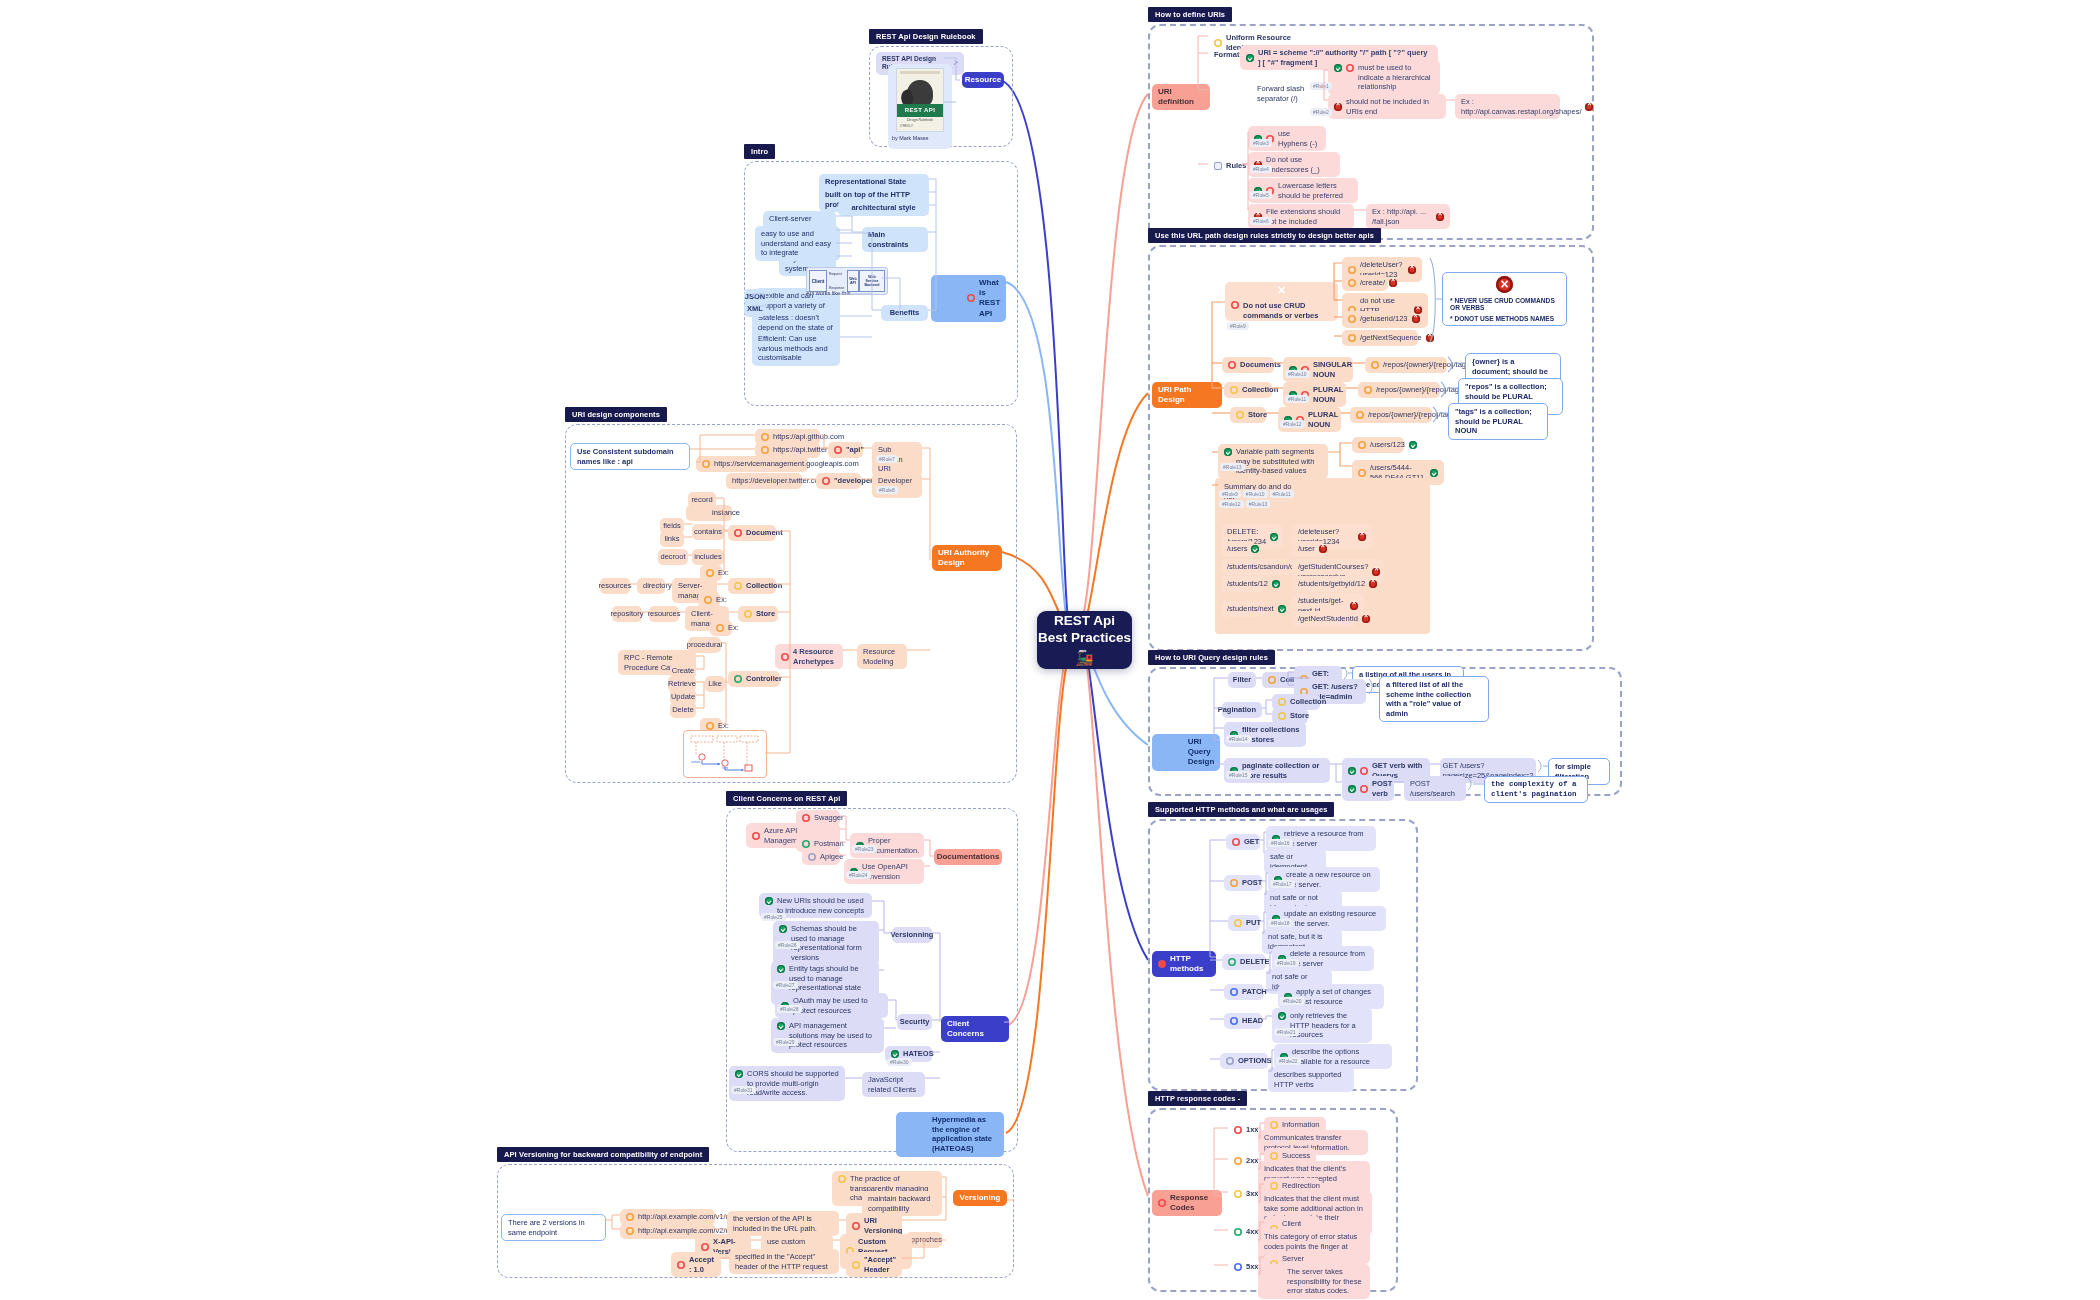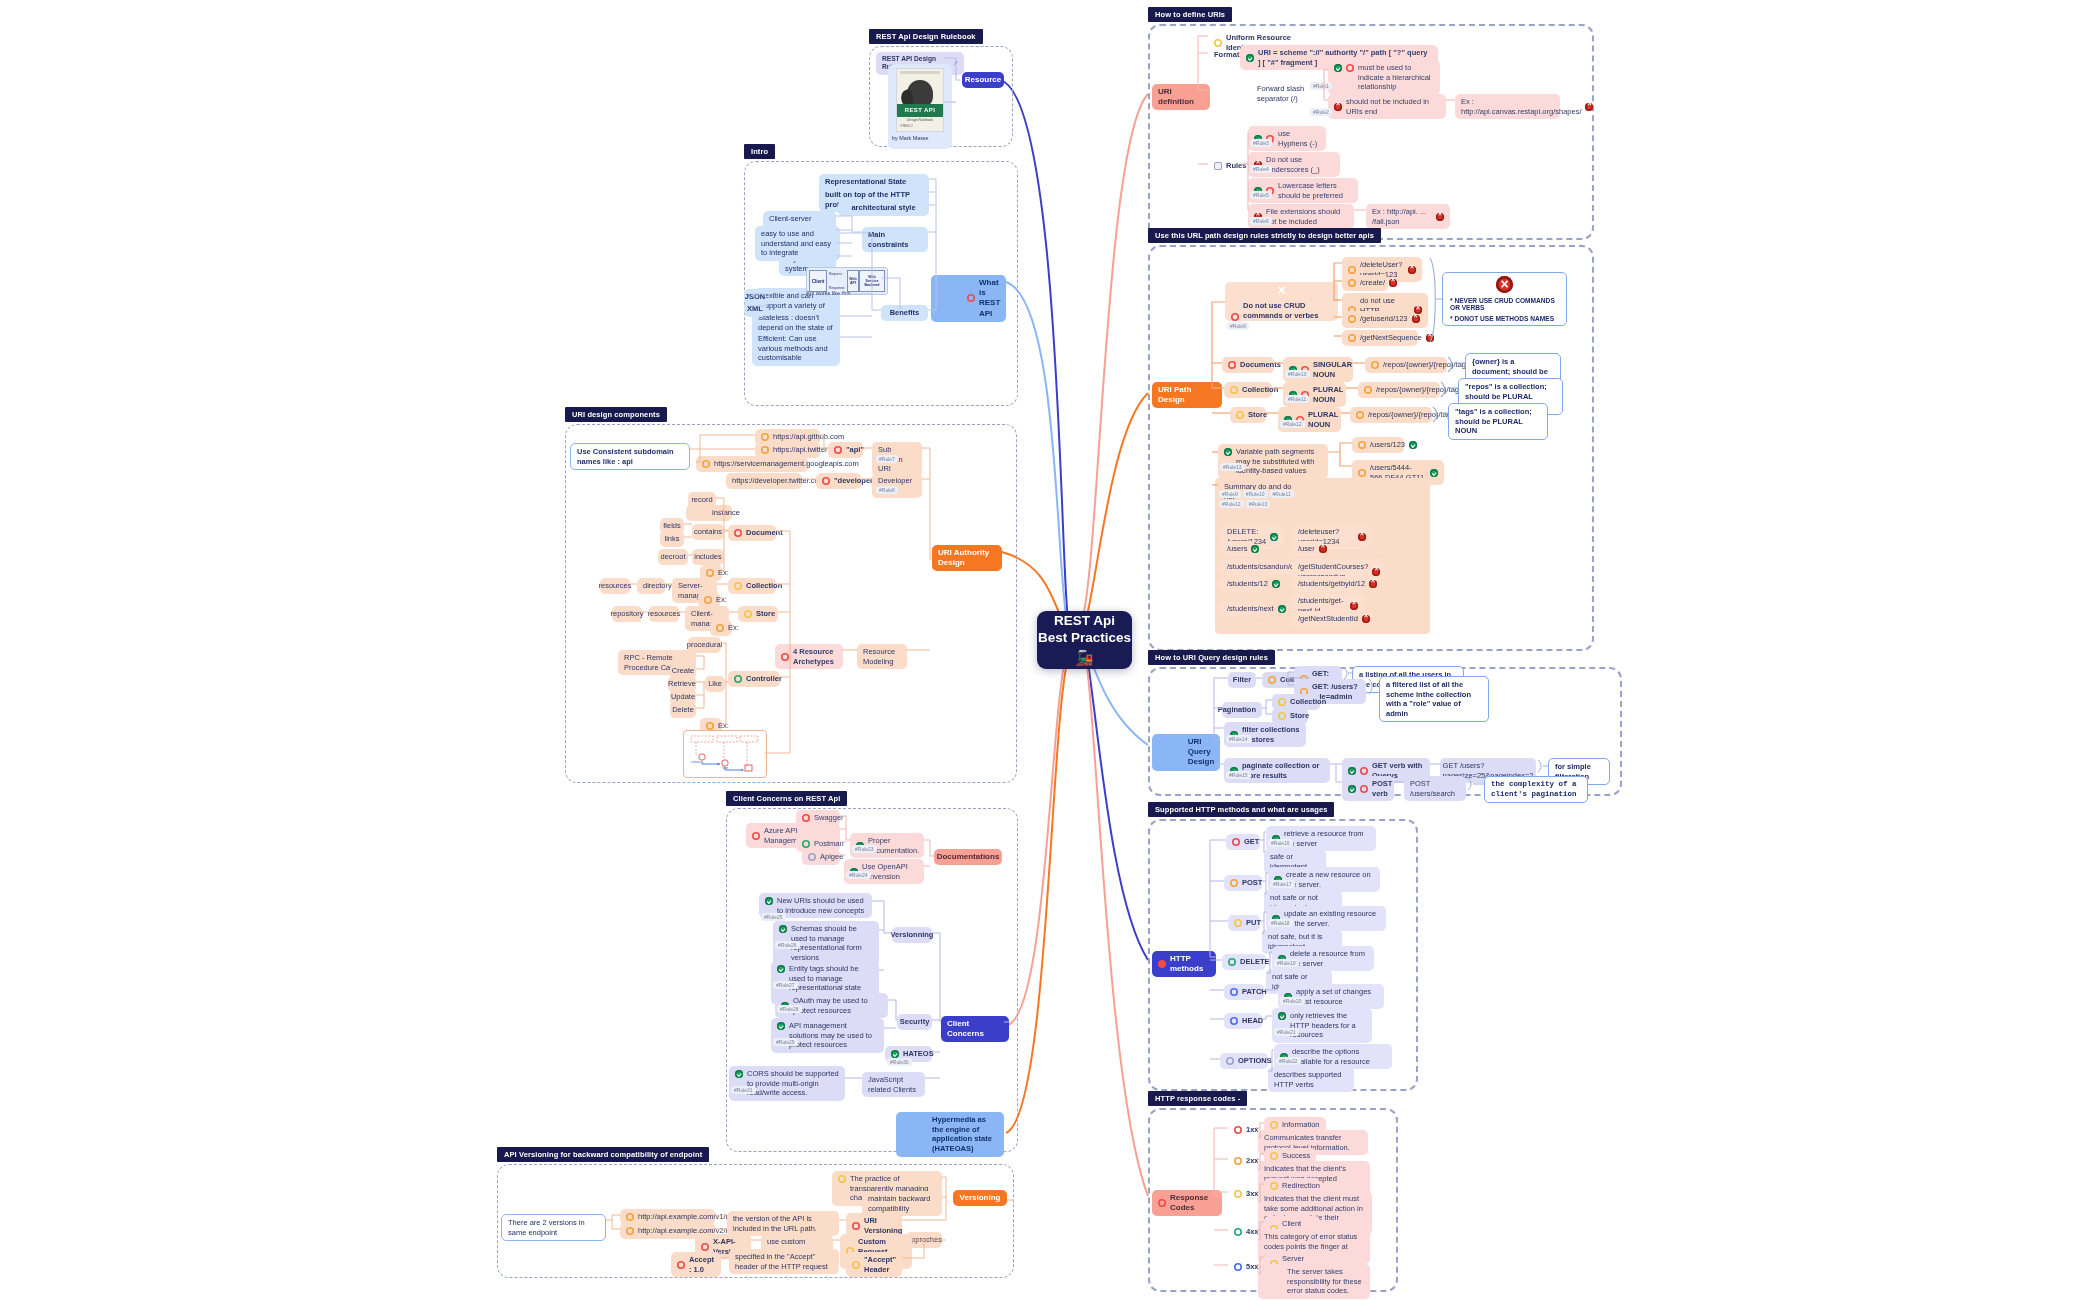--- a/index.html
+++ b/index.html
@@ -808,21 +808,21 @@
 
   <div class="frame" style="left:1148px;top:245px;width:442px;height:402px;"></div>
   <div class="frame-label" style="left:1148px;top:243px;">Use this URL path design rules strictly to design better apis</div>
 
   <div class="n orange" style="left:1152px;top:382px;width:70px;justify-content:center;">
     <span class="tx" style="font-size:8px">URI Path Design</span>
     </div>
 
   <div class="n peach2 col" style="left:1225px;top:282px;width:113px;height:39px;flex-direction:column;justify-content:center;">
     <div class="bigx"></div>
-    <div style="display:flex;align-items:flex-end;gap:4px;margin-top:15px;">
+    <div style="display:flex;align-items:flex-start;gap:4px;margin-top:15px;">
       <span class="ic ring"></span>
       <span class="tx bold">Do not use CRUD commands or verbes</span>
       </div>
   </div>
   <div class="tagwrap" style="left:1227px;top:322px;">
     <span class="tag">#Rule9</span>
     </div>
 
   <div class="n peach" style="left:1342px;top:257px;width:80px;">
     <span class="ic ring o"></span>

